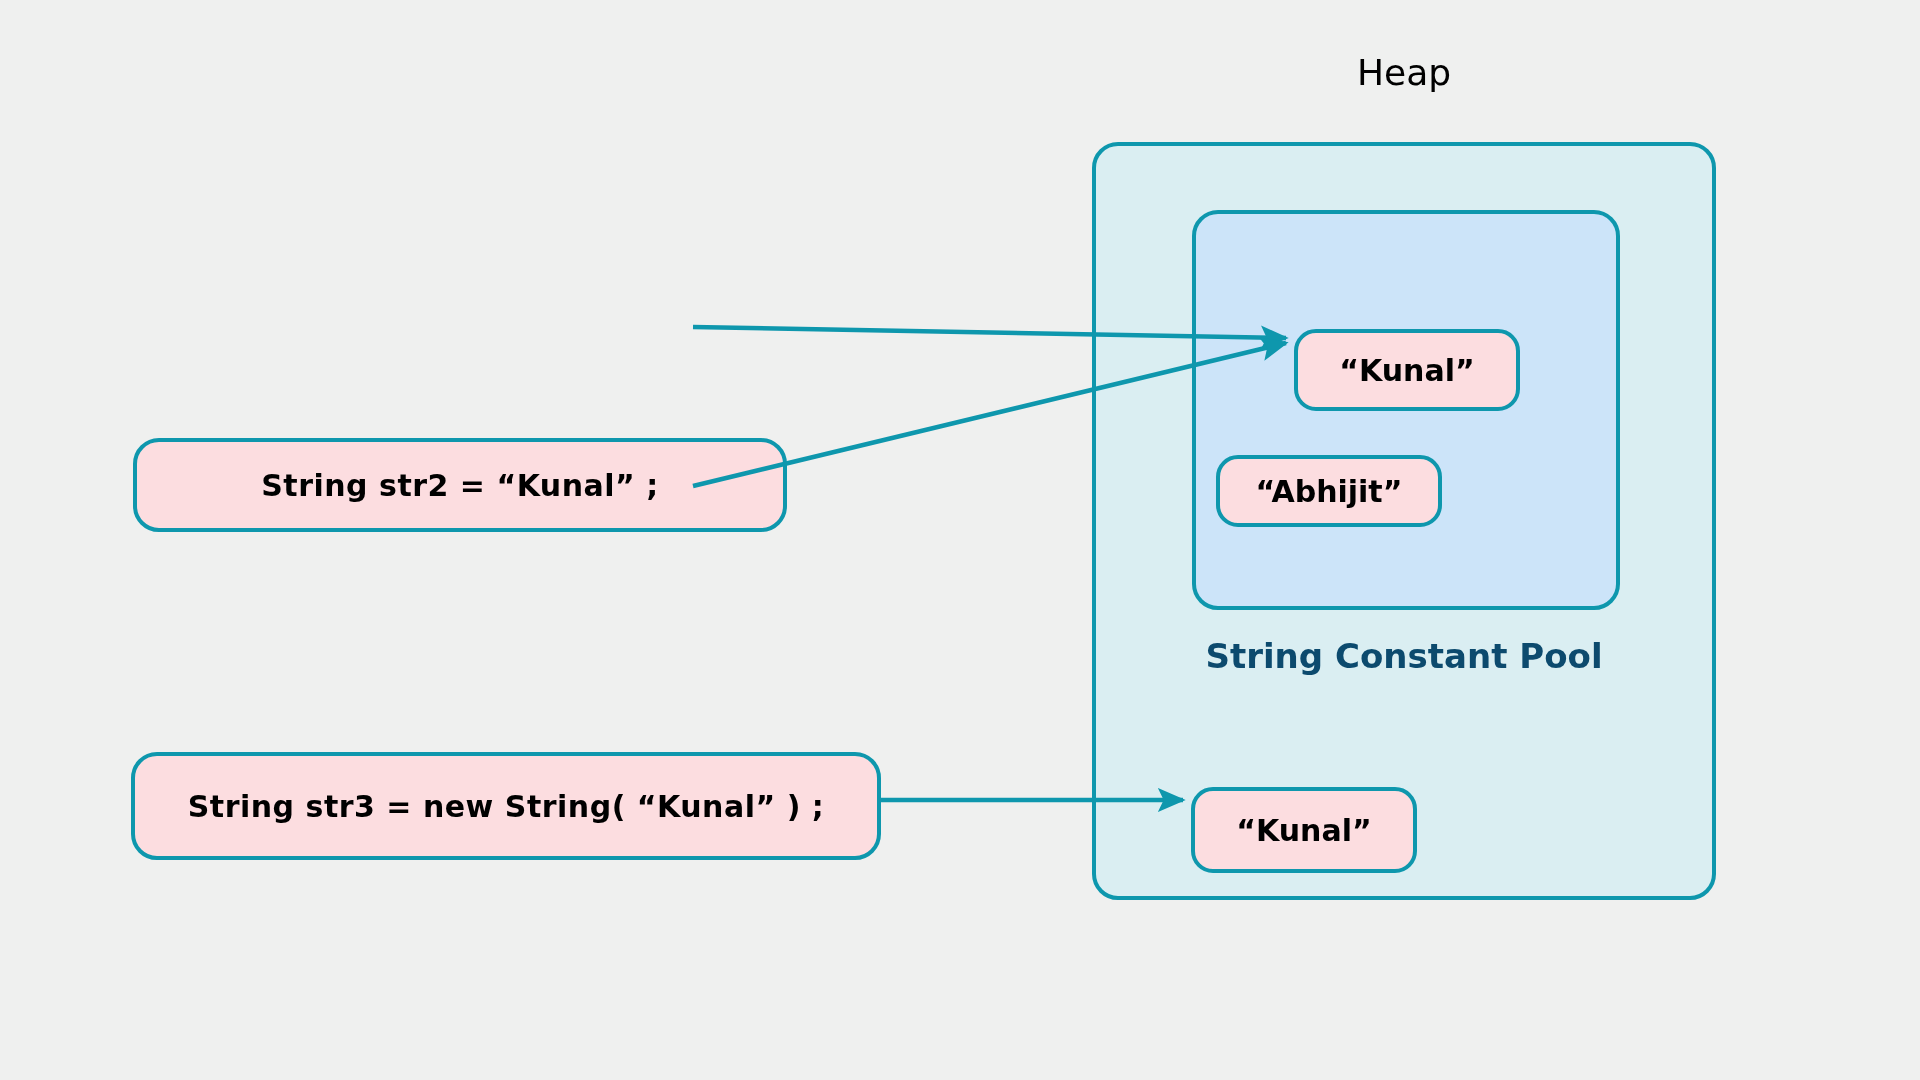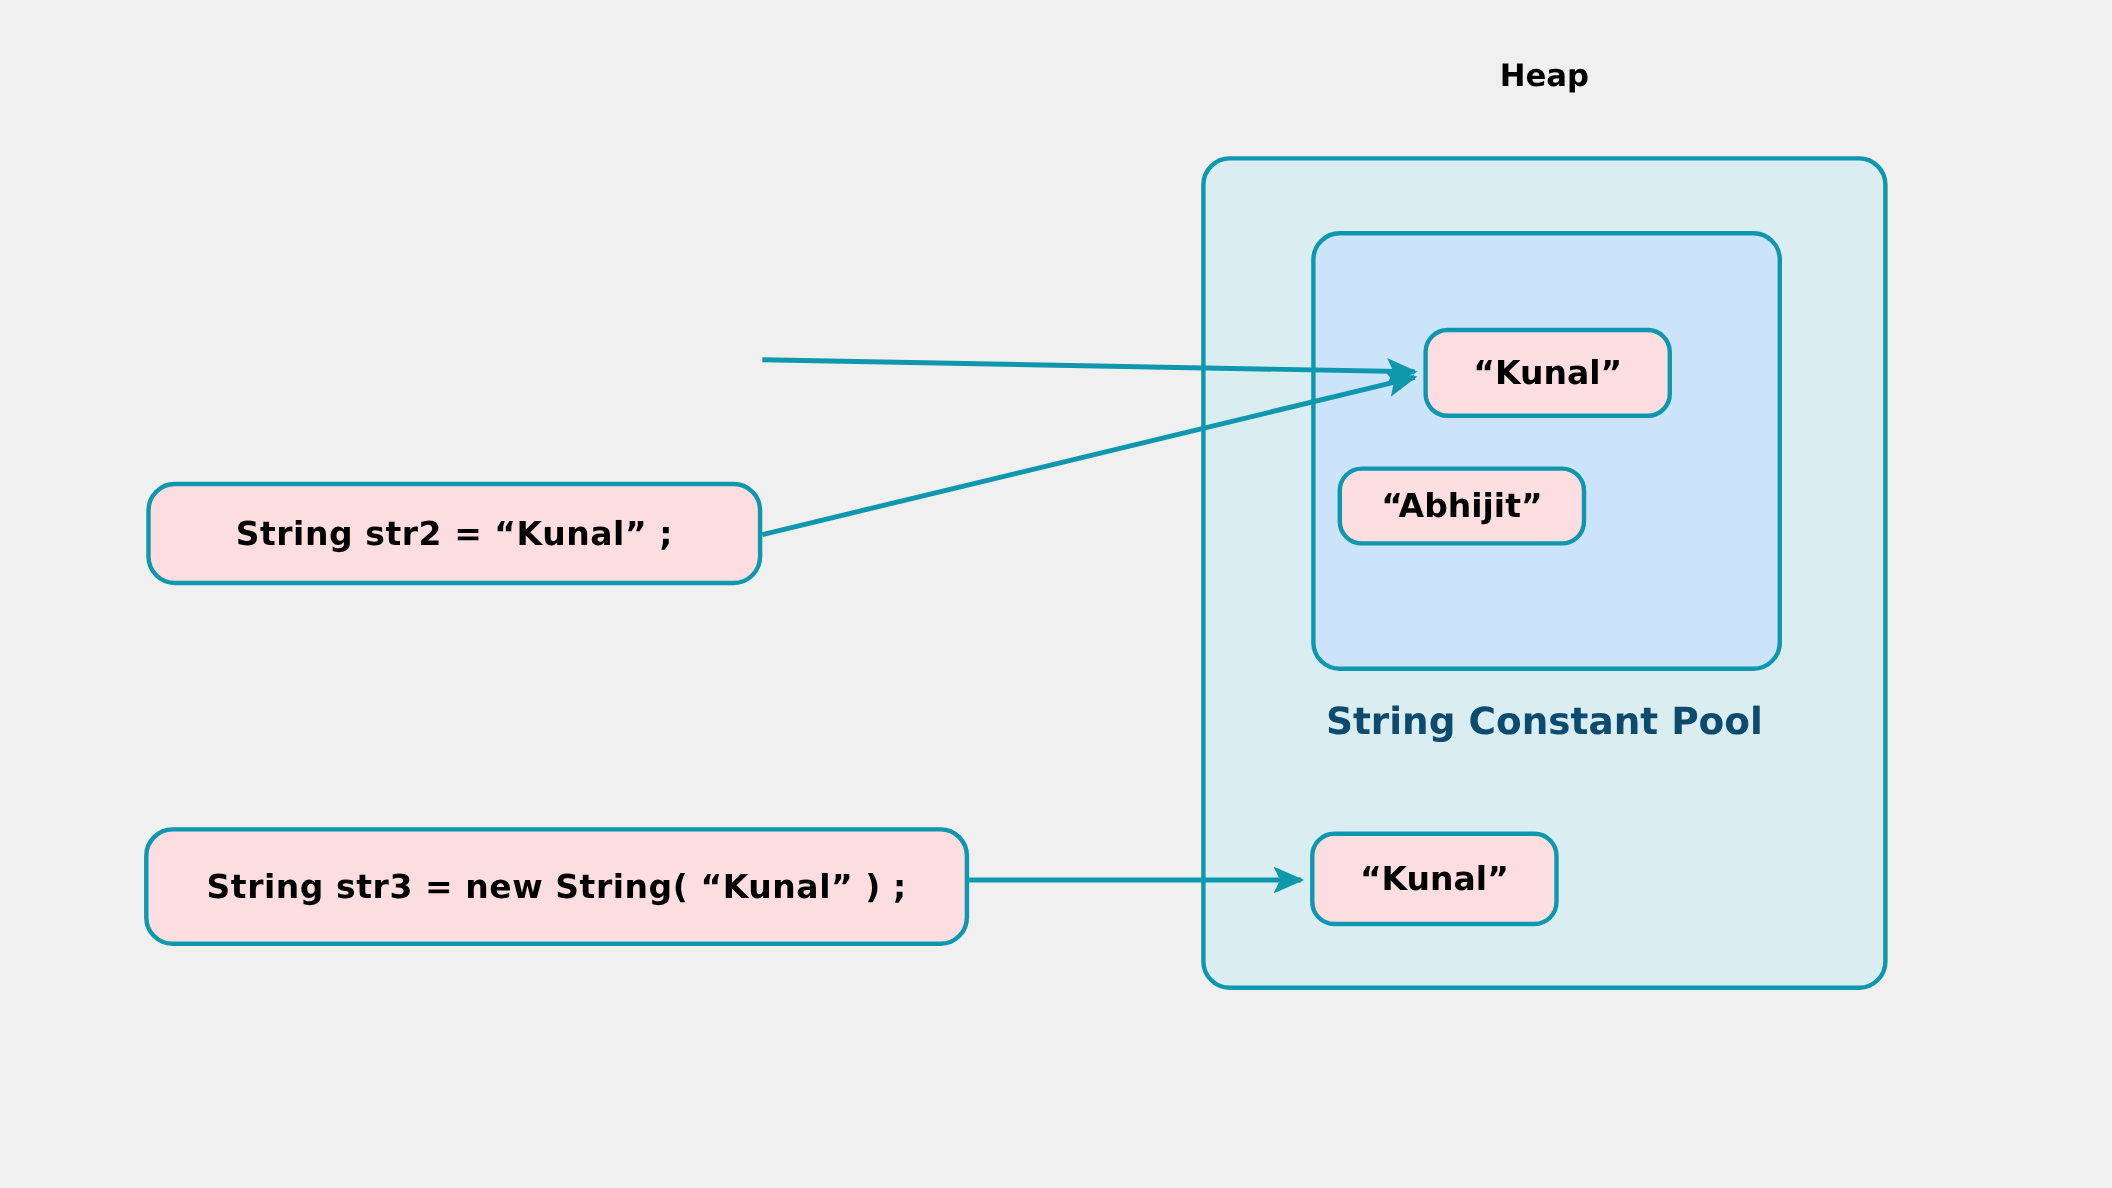--- a/index.html
+++ b/index.html
@@ -42,32 +42,32 @@
     display: flex;
     align-items: center;
     justify-content: center;
     color: #000;
     font-weight: bold;
     font-size: 30px;
     letter-spacing: 0.5px;
     white-space: nowrap;
   }
   #stmt-1 { left: 133px; top: 283px;  width: 560px; height: 94px; }
-  #stmt-2 { left: 133px; top: 438px;  width: 560px; height: 94px; }
+  #stmt-2 { left: 133px; top: 438px;  width: 654px; height: 94px; }
   #stmt-3 { left: 131px; top: 752px;  width: 750px; height: 108px; }
 
   
   #heap-title {
     position: absolute;
     left: 1090px;
     top: 52px;
     width: 628px;
     text-align: center;
-    font-size: 28px;
-    font-weight: bold;
+    font-size: 36px;
+    font-weight: normal;
     color: #000;
   }
   #heap-box {
     position: absolute;
     left: 1092px;
     top: 142px;
     width: 624px;
     height: 758px;
     background: #daeef2;
     border: 4px solid #0e97ad;
@@ -105,20 +105,21 @@
     border: 4px solid #0e97ad;
     border-radius: 22px;
     box-sizing: border-box;
     display: flex;
     align-items: center;
     justify-content: center;
     color: #000;
     font-weight: bold;
     font-size: 30px;
     white-space: nowrap;
+    margin-top: 31px;
   }
   #pool-val-1 { left: 1294px; top: 298px; width: 226px; height: 82px; }
   #pool-val-2 { left: 1216px; top: 424px; width: 226px; height: 72px; }
   #heap-val-1 { left: 1191px; top: 756px; width: 226px; height: 86px; }
 </style>
 </head>
 <body>
 
 <div id="stage">
 

